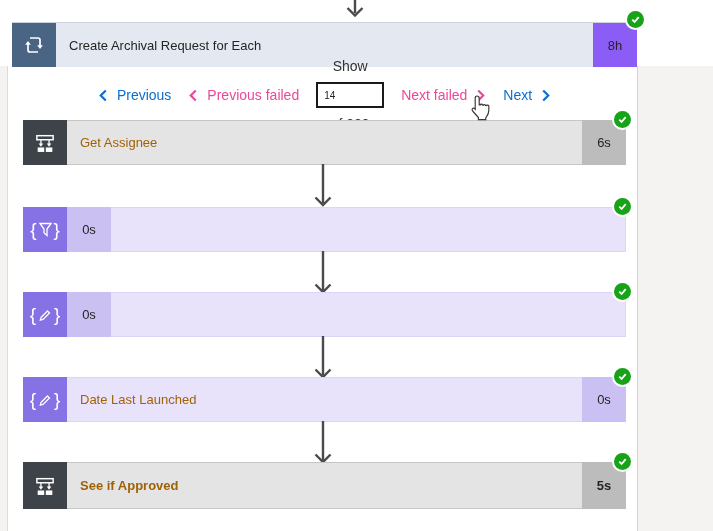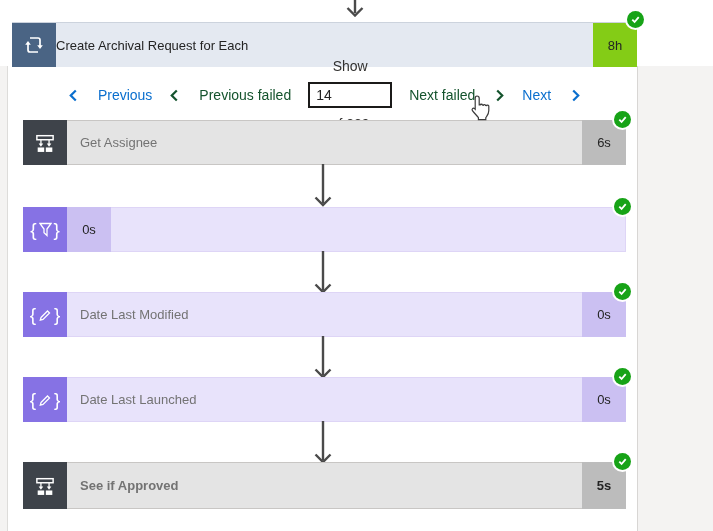--- a/index.html
+++ b/index.html
@@ -16,41 +16,41 @@
   
   .arrow{position:absolute;width:24px;}
   .arrow svg{display:block;}
 
   
   .loop-block{position:absolute;left:12px;top:22px;width:625px;height:44px;
     display:flex;align-items:stretch;background:#e4e9f1;border-top:1px solid #ccd3dd;
     cursor:pointer;}
   .loop-block .icon{width:44px;min-width:44px;background:#4a6484;
     display:flex;align-items:center;justify-content:center;}
-  .loop-block .title{flex:1;display:flex;align-items:center;
+  .loop-block .title{flex:1;display:flex;align-items:center;padding-left:13px;
     font-size:13px;color:#242424;text-align:right;}
-  .loop-block .duration{width:44px;min-width:44px;background:#84cc16;
+  .loop-block .duration{width:44px;min-width:44px;background:#8b5cf6;
     display:flex;align-items:center;justify-content:center;font-size:13px;}
 
   
   .pager{position:absolute;left:12px;top:80px;width:625px;height:30px;
     display:flex;align-items:center;justify-content:center;gap:17px;font-size:14px;}
-  .pager .link{display:flex;align-items:center;gap:19px;color:#0b6fce;cursor:pointer;}
-  .pager .link.disabled{color:#14532d;cursor:default;}
+  .pager .link{display:flex;align-items:center;gap:8px;color:#0b6fce;cursor:pointer;}
+  .pager .link.disabled{color:#ec4899;cursor:default;}
   .pager .chev{display:flex;align-items:center;}
   .pager .chev svg{stroke:currentColor;}
   .pager .show-group{display:flex;align-items:center;gap:8px;color:#323130;flex-direction:column;}
   .pager input{width:58px;height:22px;border:2px solid #1b1a19;font-family:"Liberation Sans",sans-serif;
-    font-size:14px;padding:0 16px 0 6px;color:#242424;background:#fff;}
+    font-size:10px;padding:0 0 0 6px;color:#242424;background:#fff;}
 
   
   .action{position:absolute;left:23px;width:601px;height:43px;
     display:flex;align-items:stretch;cursor:pointer;}
   .action .icon{width:44px;min-width:44px;display:flex;align-items:center;justify-content:center;}
-  .action .title{flex:1;display:flex;align-items:center;padding-left:13px;font-size:13px;color:#737373;}
+  .action .title{flex:1;display:flex;align-items:center;padding-left:13px;font-size:13px;color:#a16207;}
   .action .duration{width:44px;min-width:44px;display:flex;align-items:center;justify-content:center;font-size:13px;}
   .action.gray{background:#e4e4e4;border:1px solid #c8c6c4;}
   .action.gray .icon{background:#3e434a;margin:-1px 0 -1px -1px;}
   .action.gray .duration{background:#bcbcbc;margin:-1px -1px -1px 16px;}
   .action.purple{background:#e8e3fb;border:1px solid #ded5f6;}
   .action.purple .icon{background:#8672e4;margin:-1px 0 -1px -1px;}
   .action.purple .duration{background:#cbc0f2;margin:-1px -1px -1px 0;}
   .braces{display:flex;align-items:center;justify-content:center;color:#fff;
     font-size:19px;font-weight:400;gap:2px;line-height:1;}
 
@@ -191,21 +191,20 @@
   <div class="action purple" style="top:292px;">
     <div class="icon">
       <div class="braces">
           <span>{</span>
         <svg width="14" height="15" viewBox="0 0 14 15">
           <path d="M3 10.5 L9.5 4 L11.5 6 L5 12.5 L2.3 13.2 Z" fill="none" stroke="#ffffff" stroke-width="1.3"></path>
         </svg>
       <span>}</span>
         </div>
     </div>
-    <div class="title">Date Last Modified</div>
     <div class="duration">0s</div>
   </div>
   <div class="badge" style="left:614px;top:283px;">
     <svg width="11" height="11" viewBox="0 0 12 12">
         <polyline points="2.5,6.2 5,8.7 9.5,3.5" fill="none" stroke="#ffffff" stroke-width="2"></polyline>
       </svg>
   </div>
 
   <div class="arrow" style="left:311px;top:336px;">
     <svg width="24" height="43" viewBox="0 0 24 43">

